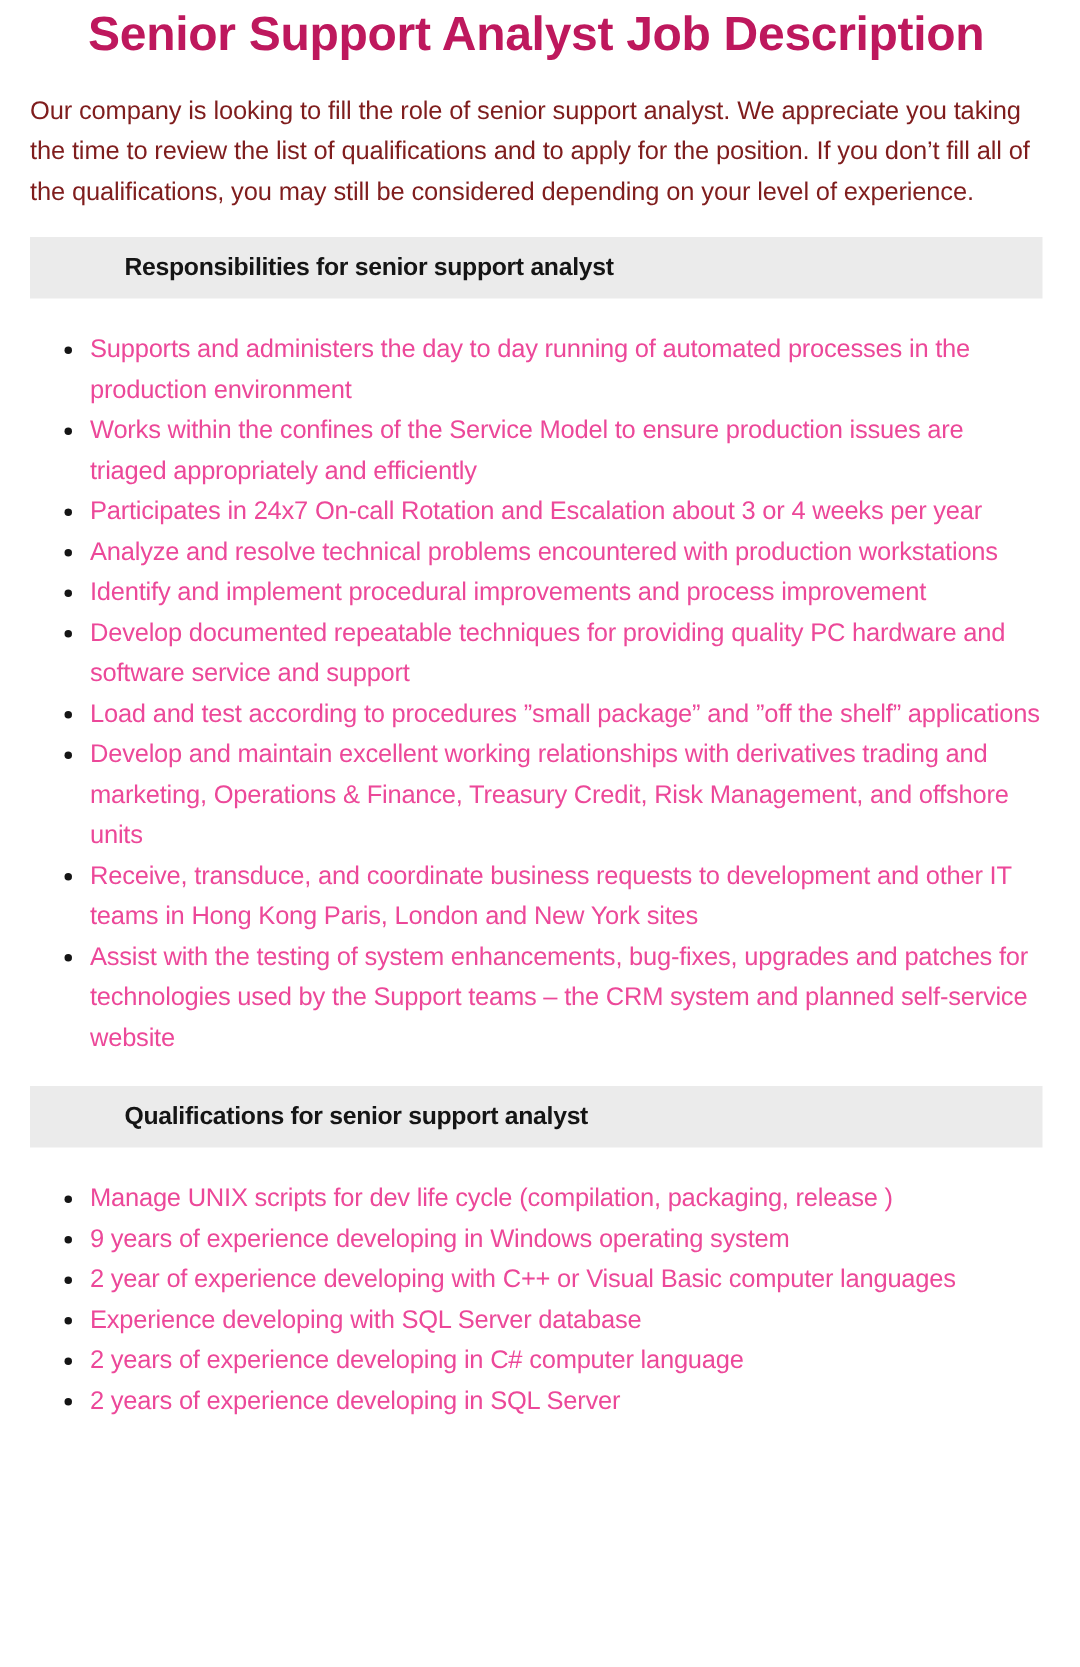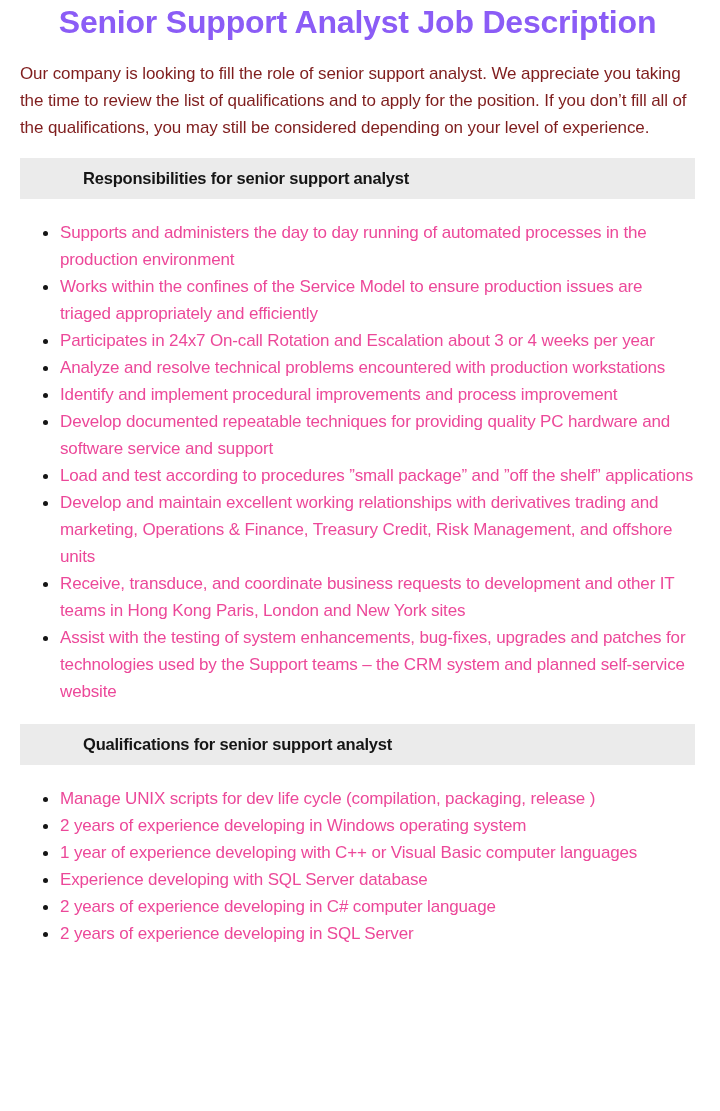--- a/index.html
+++ b/index.html
@@ -19,21 +19,21 @@
     }
     .title {
       margin: 0;
       padding-top: 2px;
       height: 44px;
       font-size: 32px;
       line-height: 40px;
       font-weight: bold;
       text-align: center;
       letter-spacing: -0.2px;
-      color: #8b5cf6;
+      color: #be185d;
     }
     .intro {
       margin: 14px 0 0 0;
       font-size: 17px;
       line-height: 27px;
       color: #7f1d1d;
       letter-spacing: -0.1px;
     }
     .section-header {
       margin-top: 17px;
@@ -98,19 +98,19 @@
     <li>Develop and maintain excellent working relationships with derivatives trading and marketing, Operations &amp; Finance, Treasury Credit, Risk Management, and offshore units</li>
     <li>Receive, transduce, and coordinate business requests to development and other IT teams in Hong Kong Paris, London and New York sites</li>
     <li>Assist with the testing of system enhancements, bug-fixes, upgrades and patches for technologies used by the Support teams – the CRM system and planned self-service website</li>
   </ul>
 
   <div class="section-header qual-header">
     <span>Qualifications for senior support analyst</span>
   </div>
   <ul class="items qual-list">
     <li>Manage UNIX scripts for dev life cycle (compilation, packaging, release )</li>
-    <li>2 years of experience developing in Windows operating system</li>
-    <li>1 year of experience developing with C++ or Visual Basic computer languages</li>
+    <li>9 years of experience developing in Windows operating system</li>
+    <li>2 year of experience developing with C++ or Visual Basic computer languages</li>
     <li>Experience developing with SQL Server database</li>
     <li>2 years of experience developing in C# computer language</li>
     <li>2 years of experience developing in SQL Server</li>
   </ul>
 </div>
 
 </body></html>

